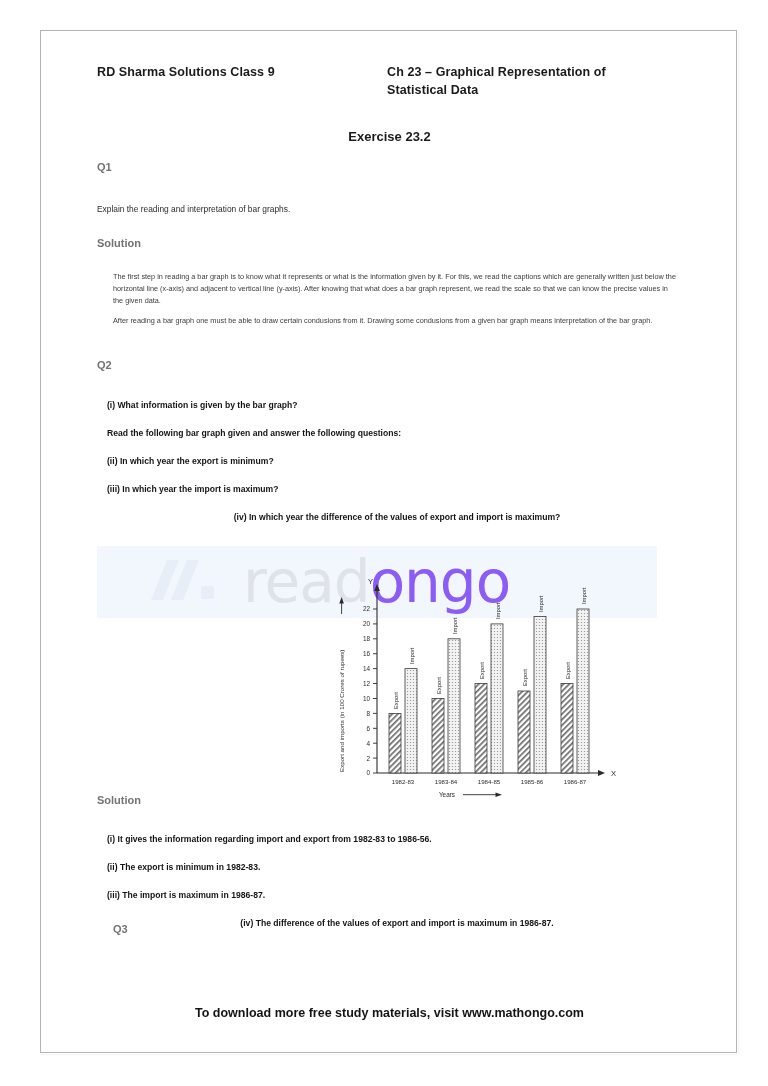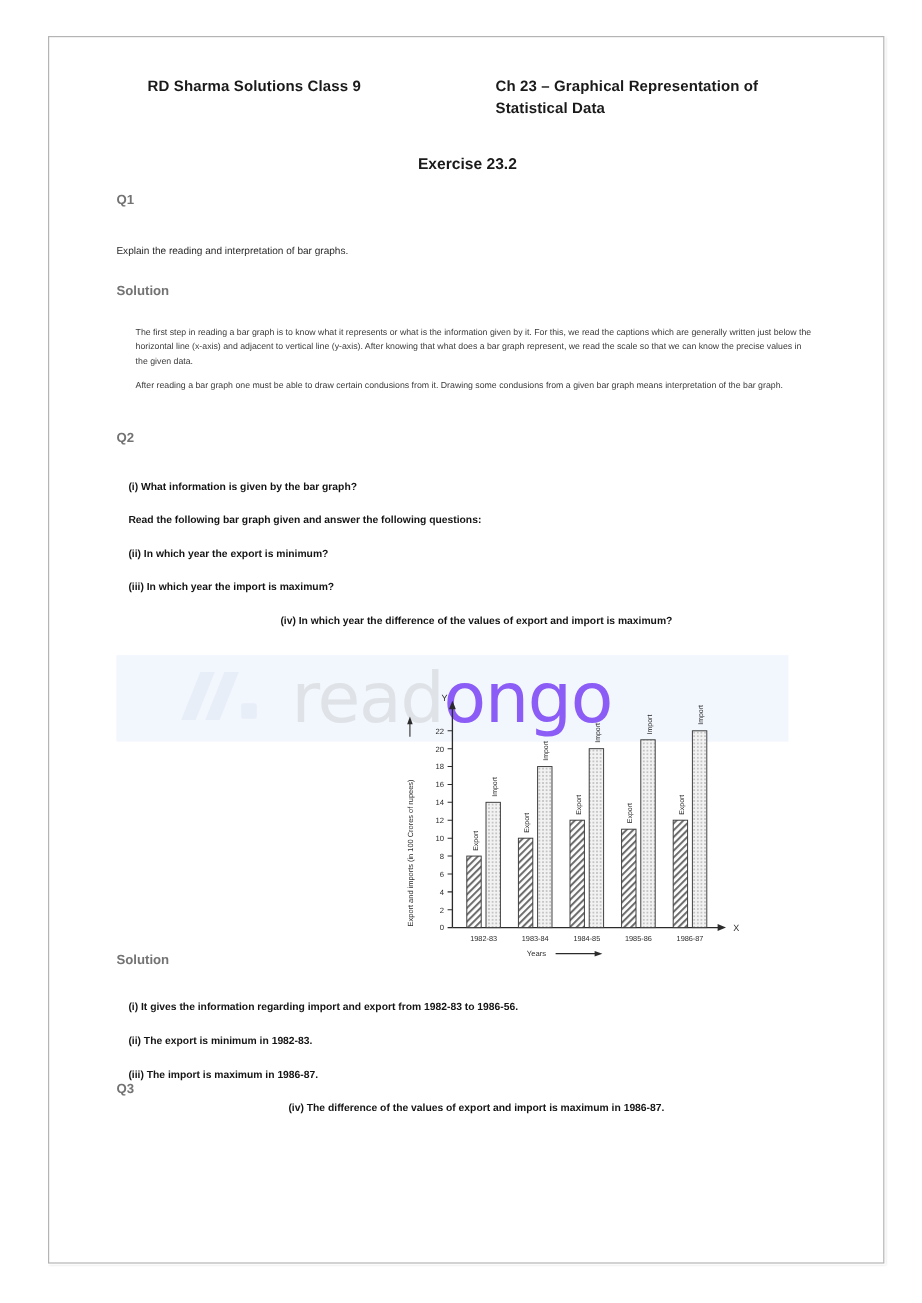--- a/index.html
+++ b/index.html
@@ -51,21 +51,20 @@
   }
   .wm-word .o-blue { color: #8b5cf6; }
 
   
   .doc-header {
     position: absolute;
     left: 56px; top: 32px;
     width: 600px;
     display: flex;
     align-items: flex-start;
-    margin-left: 26px;
   }
   .hdr-left {
     font-size: 12.5px; font-weight: bold;
     letter-spacing: .1px;
     width: 290px;
     line-height: 1.45;
   }
   .hdr-right {
     font-size: 12.5px; font-weight: bold;
     letter-spacing: .1px;
@@ -285,15 +284,16 @@
   </div>
 
   <div class="qhead" style="top:763px;">Solution</div>
   <div class="blk" style="top:802px;">
     <div class="line">(i) It gives the information regarding import and export from 1982-83 to 1986-56.</div>
     <div class="line">(ii) The export is minimum in 1982-83.</div>
     <div class="line">(iii) The import is maximum in 1986-87.</div>
     <div class="line">(iv) The difference of the values of export and import is maximum in 1986-87.</div>
   </div>
 
-  <div class="qhead" style="top:871px;">Q3</div>
-
+  <div class="qhead" style="top:892px;margin-left:16px;">Q3</div>
+
+  <div class="footer">To download more free study materials, visit www.mathongo.com</div>
 </div>
 
 </body></html>

